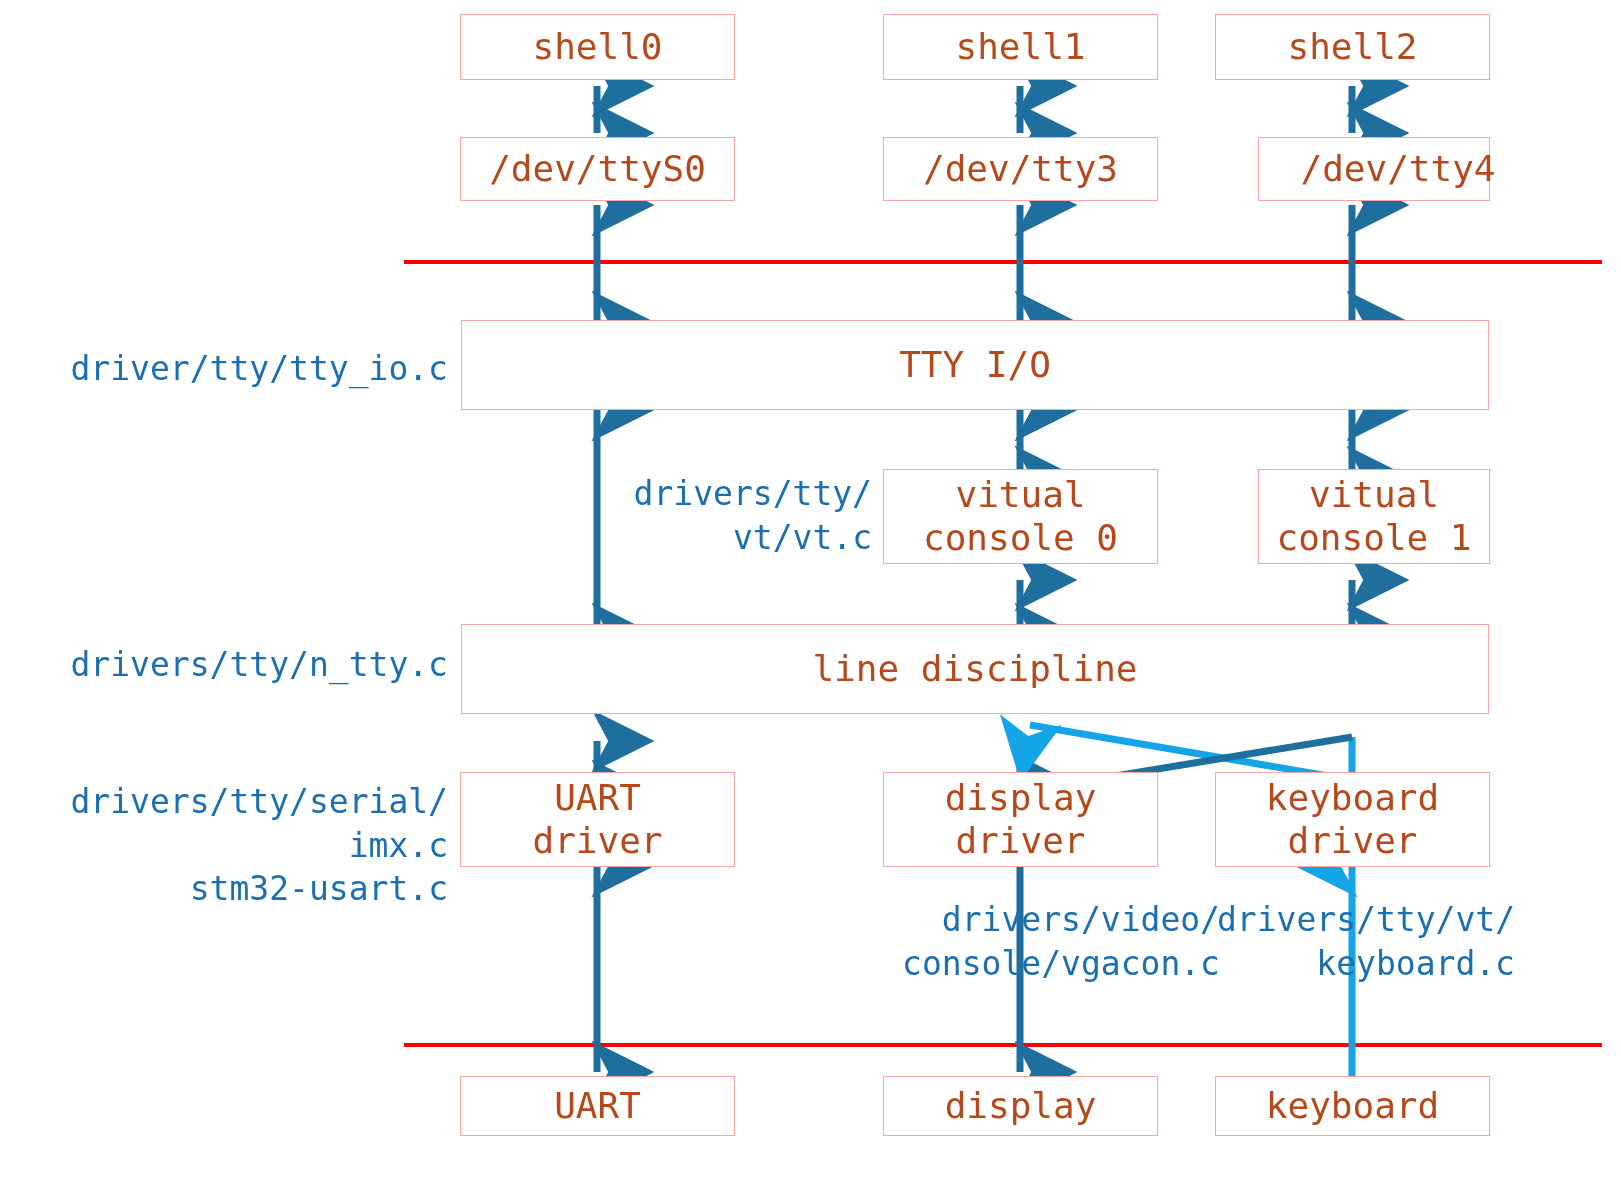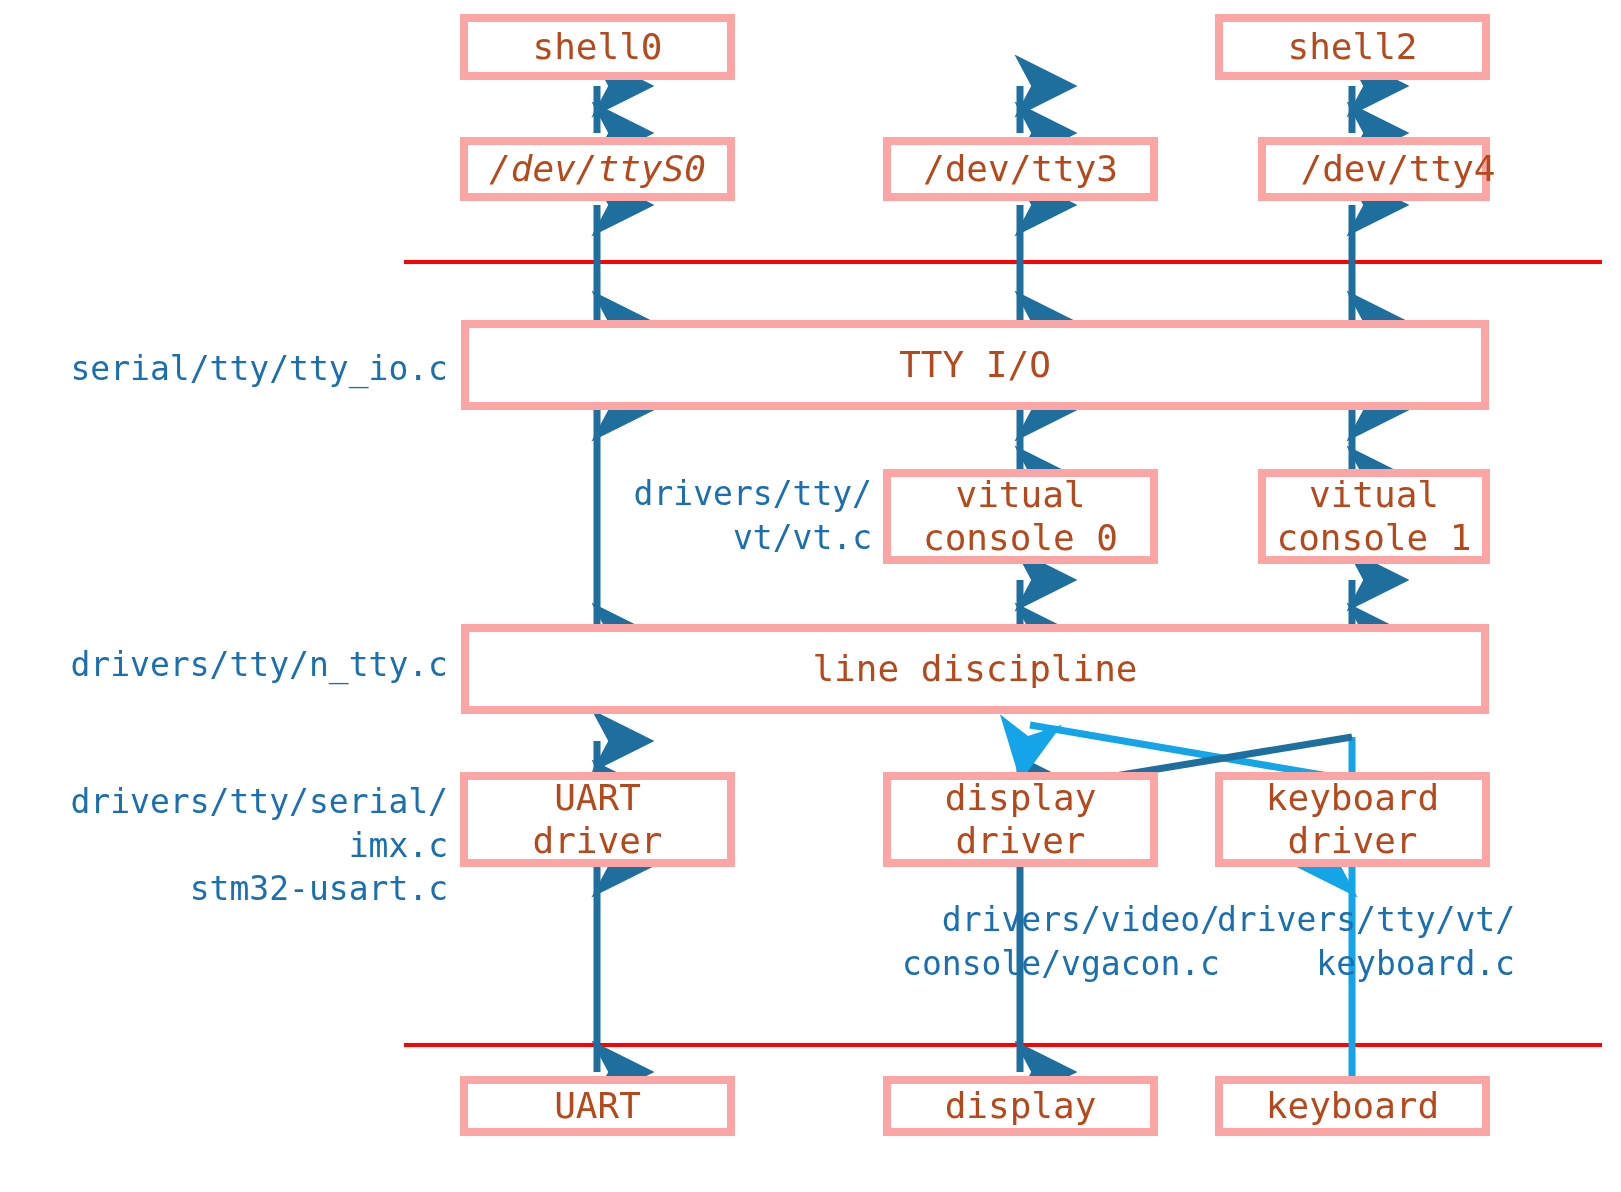--- a/index.html
+++ b/index.html
@@ -11,21 +11,21 @@
     position:relative;
     width:1621px;
     height:1192px;
     background:#ffffff;
     overflow:hidden;
   }
   
   .box{
     position:absolute;
     box-sizing:border-box;
-    border:8px solid #fca5a5;
+    border:1px solid #fca5a5;
     background:#ffffff;
     color:#b5491b;
     display:flex;
     align-items:center;
     justify-content:center;
     text-align:center;
     line-height:1.18;
     white-space:pre-line;
     font-size:36px;
     letter-spacing:0px;
@@ -154,28 +154,29 @@
     <g>
       <line x1="1020" y1="866" x2="1020" y2="1072" stroke="#1f6f9e" stroke-width="7" marker-end="url(#adD)"></line>
     </g>
 
     <g>
       <line x1="1352" y1="1078" x2="1352" y2="866" stroke="#14a4e8" stroke-width="7" marker-end="url(#alU)"></line>
     </g>
   </svg>
 
   <div class="box" style="left:460px; top:14px; width:275px; height:66px;">shell0</div>
+  <div class="box" style="left:883px; top:14px; width:275px; height:66px;">shell1</div>
   <div class="box" style="left:1215px; top:14px; width:275px; height:66px;">shell2</div>
 
-  <div class="box" style="left:460px; top:137px; width:275px; height:64px;font-style:italic;">/dev/ttyS0</div>
+  <div class="box" style="left:460px; top:137px; width:275px; height:64px;">/dev/ttyS0</div>
   <div class="box" style="left:883px; top:137px; width:275px; height:64px;">/dev/tty3</div>
   <div class="box" style="left:1258px; top:137px; width:232px; height:64px;padding-left:48px;">/dev/tty4</div>
 
   <div class="box" style="left:461px; top:320px; width:1028px; height:90px;">TTY I/O</div>
-  <div class="srclabel right" style="left:10px; top:347px; width:438px;">serial/tty/tty_io.c</div>
+  <div class="srclabel right" style="left:10px; top:347px; width:438px;">driver/tty/tty_io.c</div>
 
   <div class="box" style="left:883px; top:469px; width:275px; height:95px;">vitual
 console 0</div>
   <div class="box" style="left:1258px; top:469px; width:232px; height:95px;">vitual
 console 1</div>
   <div class="srclabel" style="left:610px; top:472px; width:262px;">drivers/tty/
 vt/vt.c</div>
 
   <div class="box" style="left:461px; top:624px; width:1028px; height:90px;">line discipline</div>
   <div class="srclabel right" style="left:10px; top:643px; width:438px;">drivers/tty/n_tty.c</div>

